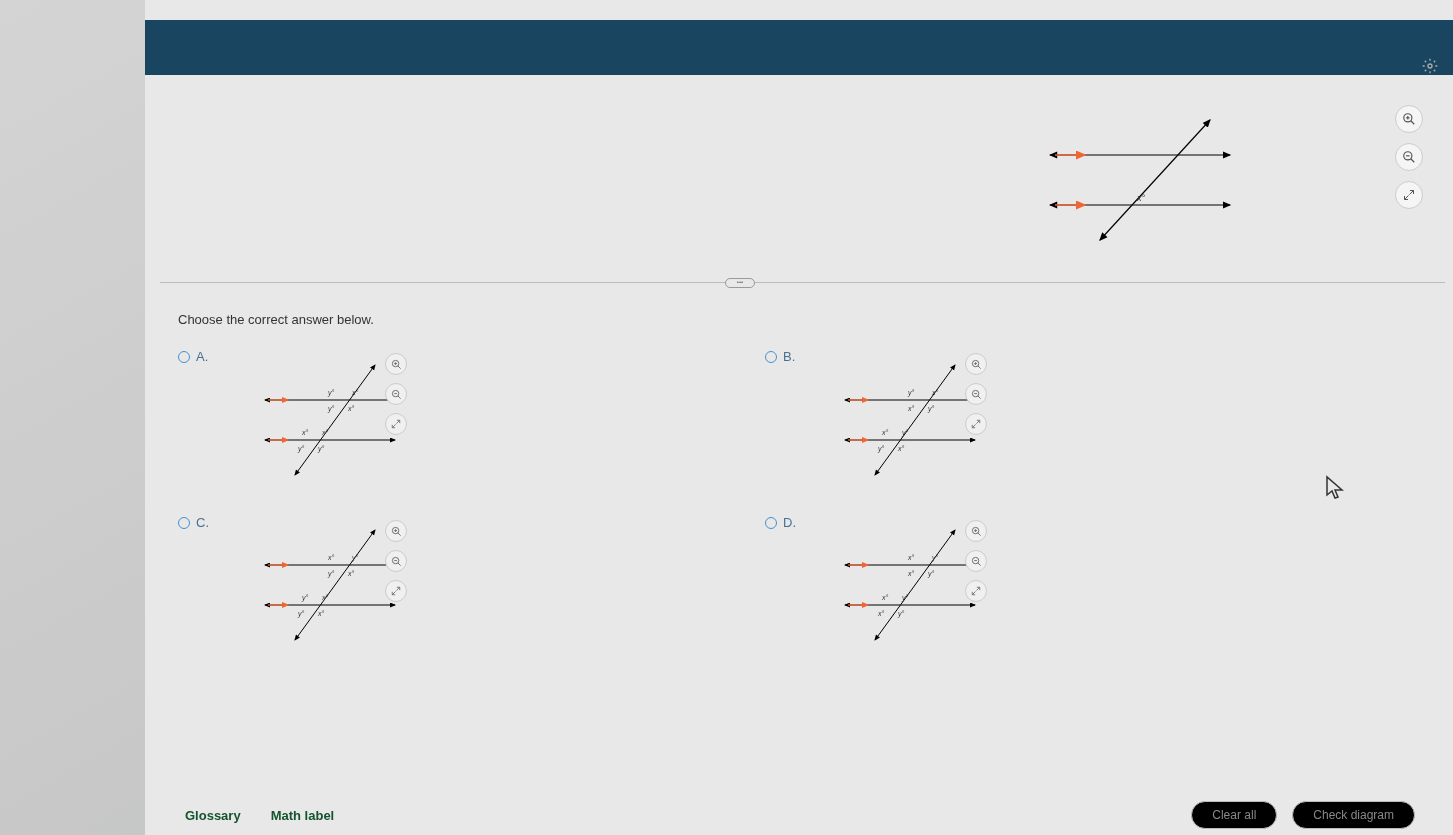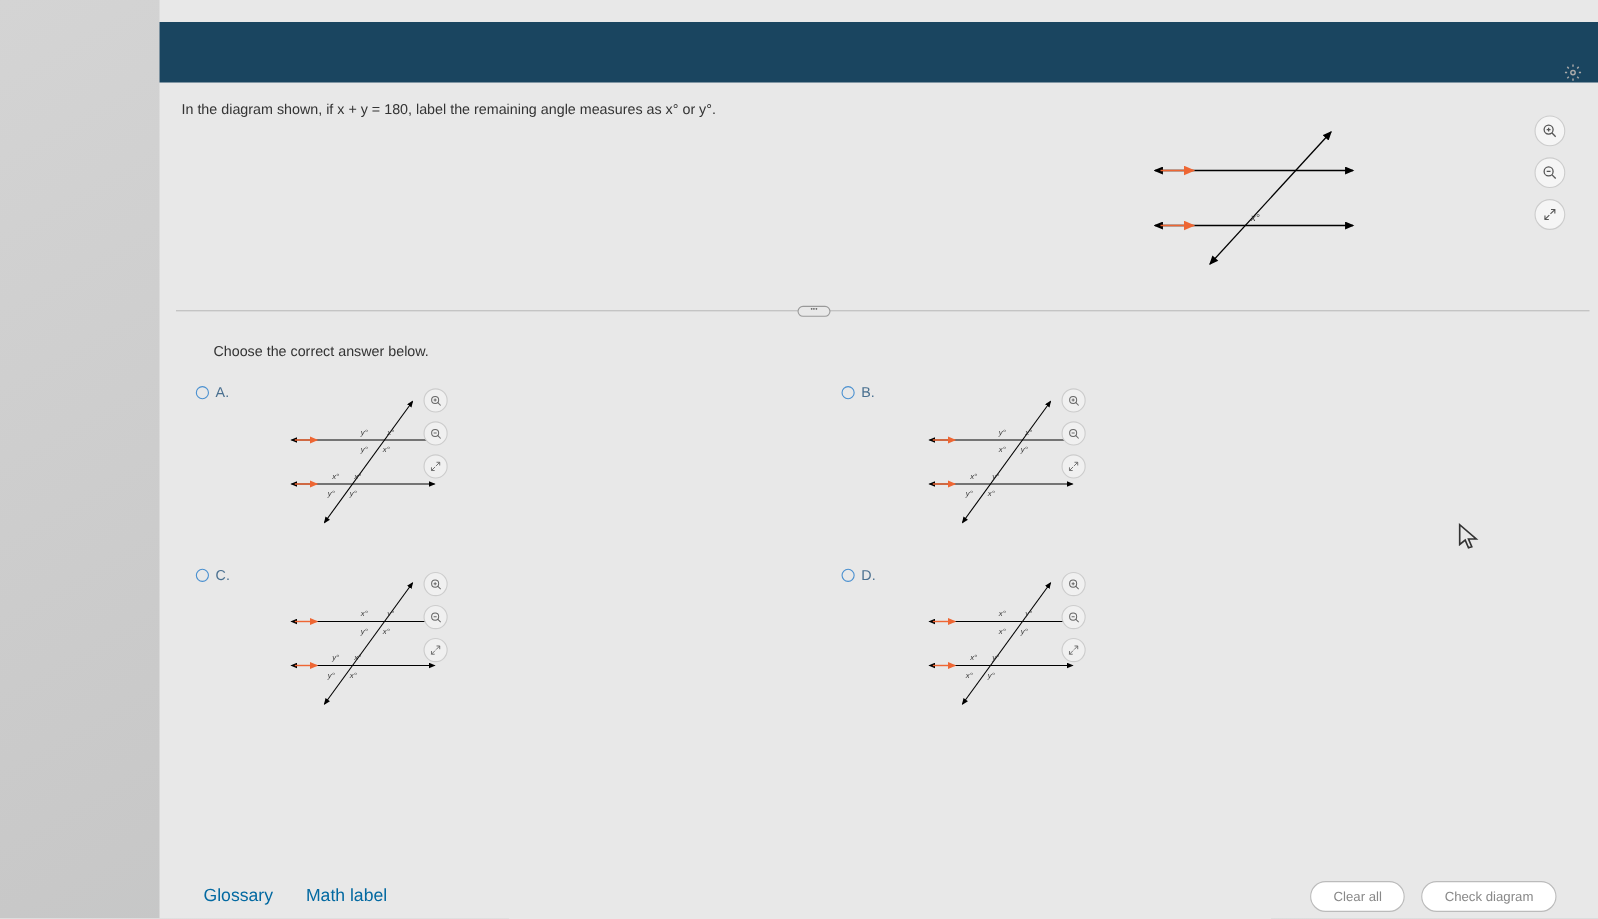--- a/index.html
+++ b/index.html
@@ -95,21 +95,20 @@
       text-align: center;
       line-height: 7px;
       color: #666;
     }
     .choose-text {
       position: absolute;
       left: 33px;
       top: 312px;
       font-size: 13px;
       color: #333;
-      margin-left: 16px;
     }
     .option {
       position: absolute;
       display: flex;
       align-items: flex-start;
       gap: 6px;
     }
     .option-A { left: 33px; top: 349px; }
     .option-B { left: 620px; top: 349px; }
     .option-C { left: 33px; top: 515px; }
@@ -162,32 +161,32 @@
       position: absolute;
       left: 0;
       bottom: 0;
       width: 100%;
       height: 40px;
       display: flex;
       align-items: center;
       padding: 0 40px;
     }
     .footer-link {
-      font-size: 16px;
-      font-weight: normal;
-      color: #0369a1;
+      font-size: 13px;
+      font-weight: bold;
+      color: #14532d;
       margin-right: 30px;
       cursor: pointer;
     }
     .footer-spacer { flex: 1; }
     .footer-btn {
       padding: 6px 20px;
       border-radius: 16px;
       border: 1px solid #bbb;
-      background: #ffffff;
+      background: #000000;
       font-size: 12px;
       color: #888;
       margin-left: 15px;
       cursor: pointer;
     }
     .cursor-arrow {
       position: absolute;
       left: 1325px;
       top: 475px;
       font-size: 22px;
@@ -203,21 +202,20 @@
 
 <div class="main-container">
   <div class="header-bar"></div>
   <div class="settings-icon">
     <svg width="16" height="16" viewBox="0 0 24 24" fill="none" stroke="currentColor" stroke-width="2">
         <circle cx="12" cy="12" r="3"></circle>
         <path d="M12 1v3m0 16v3M4.2 4.2l2.1 2.1m11.4 11.4l2.1 2.1M1 12h3m16 0h3M4.2 19.8l2.1-2.1M17.7 6.3l2.1-2.1"></path>
       </svg>
   </div>
 
-  <div class="question-text">In the diagram shown, if x + y = 180, label the remaining angle measures as x° or y°.</div>
 
   <div class="main-diagram">
     <svg width="200" height="130" viewBox="0 0 200 130">
       <defs>
         <marker id="arrM" markerWidth="8" markerHeight="8" refX="6" refY="3" orient="auto">
             <path d="M0,0 L7,3 L0,6 Z" fill="#000"></path>
           </marker>
         <marker id="arrMr" markerWidth="8" markerHeight="8" refX="1" refY="3" orient="auto">
             <path d="M7,0 L0,3 L7,6 Z" fill="#000"></path>
           </marker>

